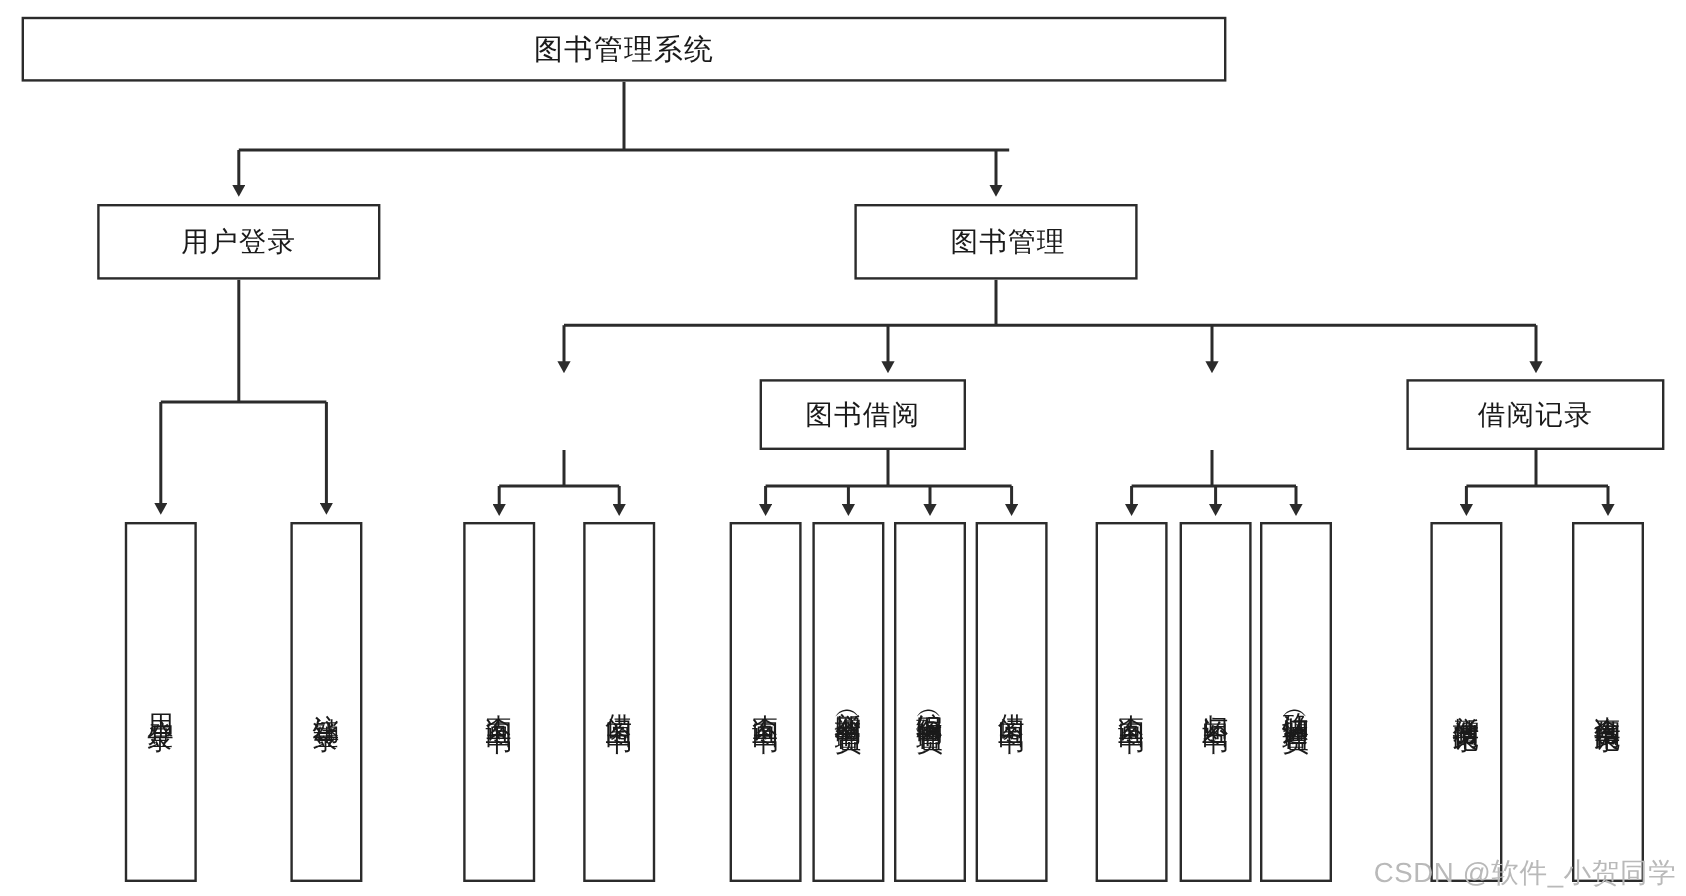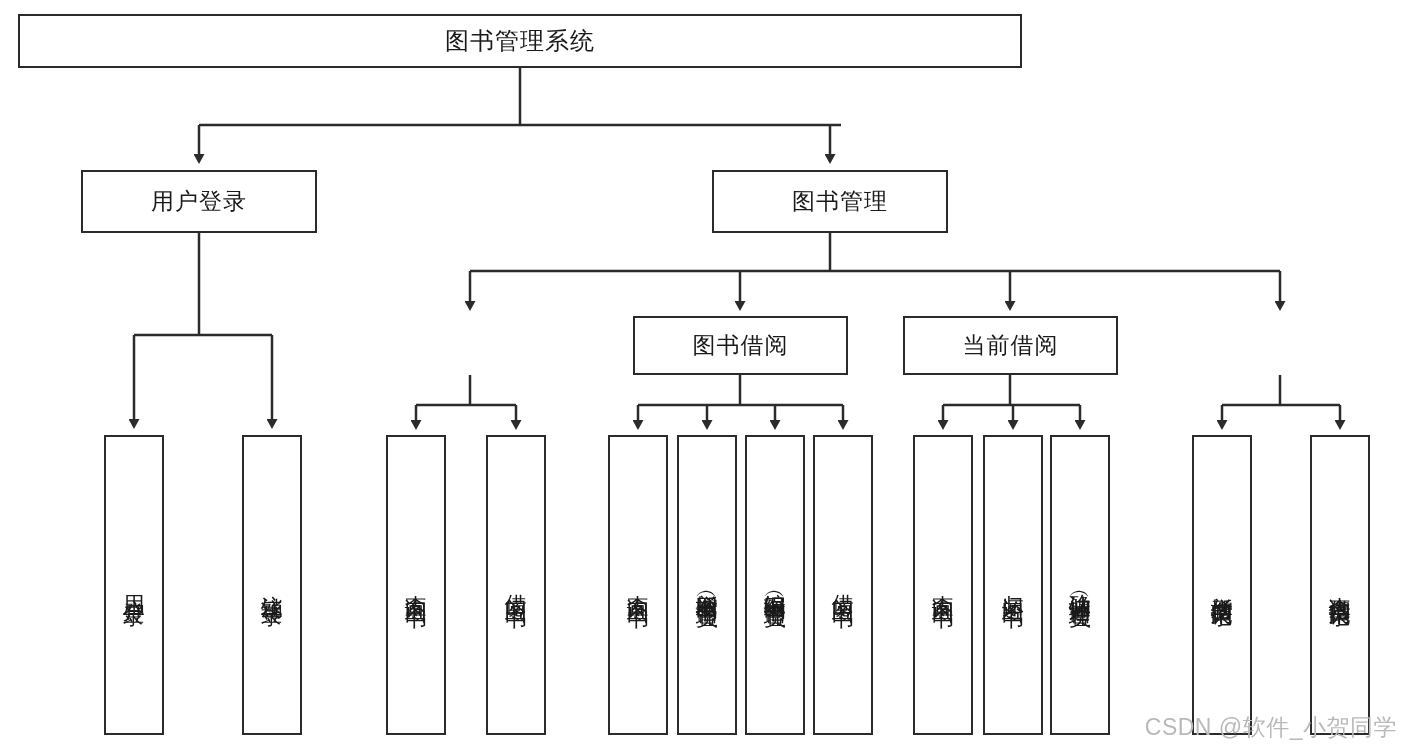--- a/index.html
+++ b/index.html
@@ -134,25 +134,25 @@
     <span>图书管理系统</span>
   </div>
 
   <div class="node horiz" id="node-l1-0" style="left: 81px; top: 170px; width: 236px; height: 63px;">
     <span>用户登录</span>
   </div>
   <div class="node horiz" id="node-l1-1" style="left: 712px; top: 170px; width: 236px; height: 63px; padding-left: 20px;">
     <span>图书管理</span>
   </div>
 
-  <div class="node horiz" id="node-l2-1" style="left: 633px; top: 316px; width: 215px; height: 59px;">
+  <div class="node horiz" id="node-l2-1" style="left: 633px; top: 316px; width: 172px; height: 59px;">
     <span>图书借阅</span>
   </div>
-  <div class="node horiz" id="node-l2-2" style="left: 903px; top: 316px; width: 215px; height: 59px;">
-    <span>当前借阅</span>
+  <div class="node horiz" id="node-l2-3" style="left: 1172px; top: 316px; width: 215px; height: 59px;">
+    <span>借阅记录</span>
   </div>
 
   <div class="leaf" id="leaf-0" style="left: 104px; top: 435px; width: 60px; height: 300px;">
     <span class="vtext">用户登录</span>
   </div>
   <div class="leaf" id="leaf-1" style="left: 242px; top: 435px; width: 60px; height: 300px;">
     <span class="vtext">注销登录</span>
   </div>
   <div class="leaf" id="leaf-2" style="left: 386px; top: 435px; width: 60px; height: 300px;">
     <span class="vtext">查询图书</span>

